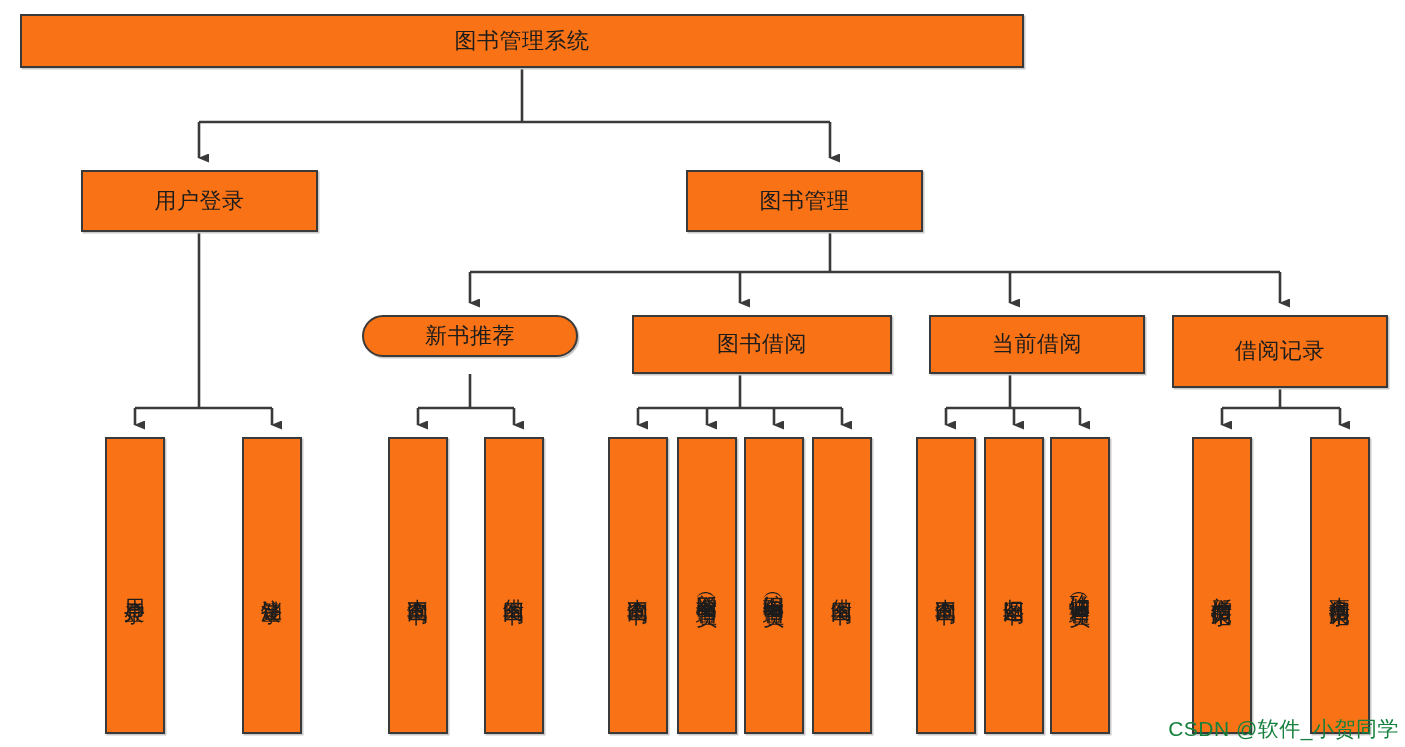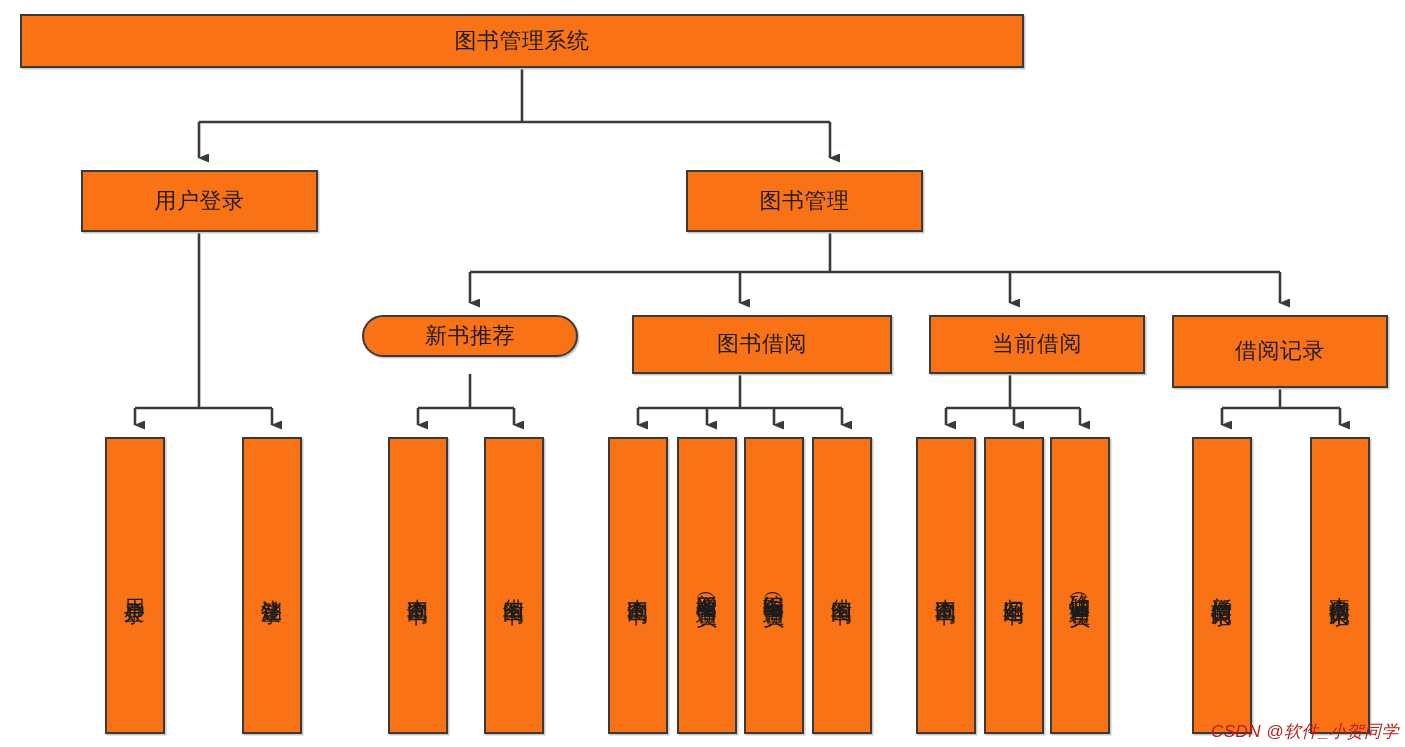--- a/index.html
+++ b/index.html
@@ -54,27 +54,26 @@
     font-size: 21px;
     white-space: nowrap;
   }
   .node-box.root .node-label { font-size: 22px; }
   .node-box.level2 .node-label { font-size: 22px; }
   .node-box.level3 .node-label { font-size: 22px; }
   .watermark {
     position: absolute;
     right: 6px;
     bottom: 4px;
-    color: #b91c1c;
-    font-size: 17px;
+    color: #15803d;
+    font-size: 21px;
     letter-spacing: 0.5px;
     font-family: "Liberation Sans", "DejaVu Sans", sans-serif;
     white-space: nowrap;
     pointer-events: none;
-    font-style: italic;
   }
 </style>
 </head>
 <body>
 
 <div id="diagram-root">
 
   <svg class="diagram-canvas" viewBox="0 0 1405 747">
     <defs>
       <marker id="arrowhead" markerWidth="9" markerHeight="11" refX="4.5" refY="10" orient="auto" markerUnits="userSpaceOnUse">

